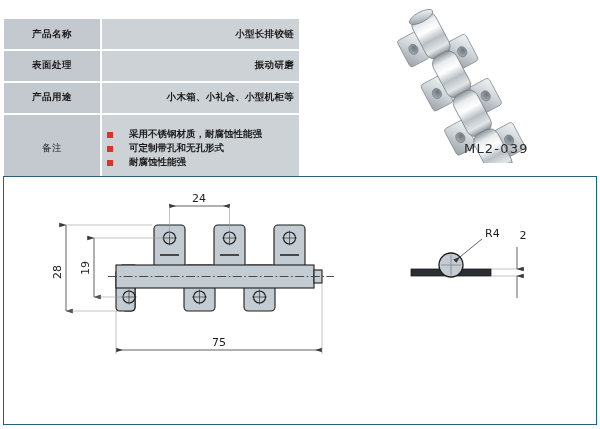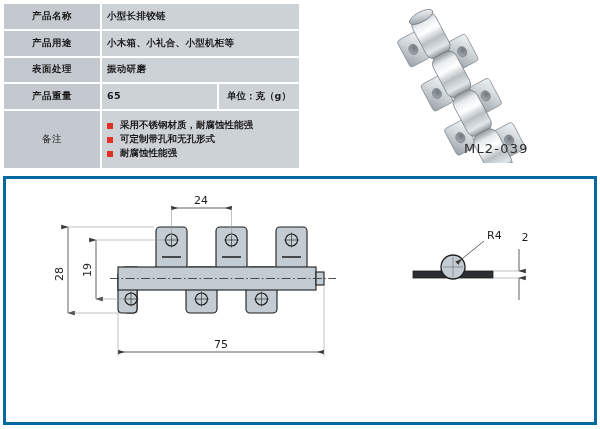--- a/index.html
+++ b/index.html
@@ -11,21 +11,21 @@
     position:relative;
   }
   .sheet{position:absolute;left:0;top:0;width:600px;height:429px;}
 
   
   .top-panel{
     position:absolute;left:0;top:0;width:600px;height:172px;
     background:#ffffff;
   }
   .spec-table{
-    position:absolute;left:3px;top:3px;width:297px;height:166px;
+    position:absolute;left:3px;top:18px;width:297px;height:166px;
     border-collapse:separate;border-spacing:0;
     background:#22c55e;
   }
   .spec-table td{
     border:1px solid #ffffff;
     font-size:9.5px;
     color:#1a1a1a;
     padding:0 5px;
     height:18px;
     background:#c9ced4;
@@ -33,49 +33,49 @@
   }
   .lbl{
     width:86px;
     text-align:center;
     font-weight:bold;
     background:#c4c9cf !important;
     letter-spacing:.5px;
   }
   .val{
     background:#cdd2d7 !important;
-    text-align:left;
+    text-align:right;
     font-weight:bold;
     letter-spacing:.3px;
   }
   .unit-cell{
     width:70px;text-align:center;font-weight:bold;
     background:#cdd2d7 !important;
   }
   .remark-lbl{text-align:center;font-weight:normal;}
   .remark-val{padding:3px 5px 3px 8px;background:#cdd2d7 !important;}
   .remark-line{
-    display:flex;align-items:center;gap:7px;
+    display:flex;align-items:center;gap:16px;
     height:14px;font-size:9.5px;font-weight:bold;color:#1a1a1a;
   }
   .bullet{
     width:6px;height:6px;background:#e03124;display:inline-block;flex:none;
   }
 
   
   .photo-area{
     position:absolute;left:306px;top:3px;width:291px;height:166px;
     background:#ffffff;overflow:hidden;
   }
   .hinge-photo{position:absolute;left:0;top:0;width:291px;height:160px;}
 
   
   .draw-panel{
     position:absolute;left:3px;top:176px;width:594px;height:249px;
-    border:3px solid #0369a1;background:#ffffff;box-sizing:border-box;
+    border:1px solid #0369a1;background:#ffffff;box-sizing:border-box;
   }
   .draw-svg{position:absolute;left:0;top:0;width:594px;height:247px;}
 
   .dim-text{
     font-family:"DejaVu Sans","Liberation Sans",sans-serif;
     font-size:11px;fill:#1d1d1d;
   }
 </style>
 </head>
 <body>
@@ -84,31 +84,26 @@
 
   <div class="top-panel">
 
     <table class="spec-table">
       <tbody>
           <tr>
         <td class="lbl">产品名称</td>
         <td class="val" colspan="2">小型长排铰链</td>
       </tr>
       <tr>
-        <td class="lbl">产品用途</td>
-        <td class="val" colspan="2">小木箱、小礼合、小型机柜等</td>
-      </tr>
-      <tr>
         <td class="lbl">表面处理</td>
         <td class="val" colspan="2">振动研磨</td>
       </tr>
       <tr>
-        <td class="lbl">产品重量</td>
-        <td class="val">65</td>
-        <td class="unit-cell">单位：克（g）</td>
+        <td class="lbl">产品用途</td>
+        <td class="val" colspan="2">小木箱、小礼合、小型机柜等</td>
       </tr>
       <tr>
         <td class="lbl remark-lbl">备注</td>
         <td class="remark-val" colspan="2">
           <div class="remark-line">
             <span class="bullet"></span>
             <span>采用不锈钢材质，耐腐蚀性能强</span>
           </div>
           <div class="remark-line">
             <span class="bullet"></span>

